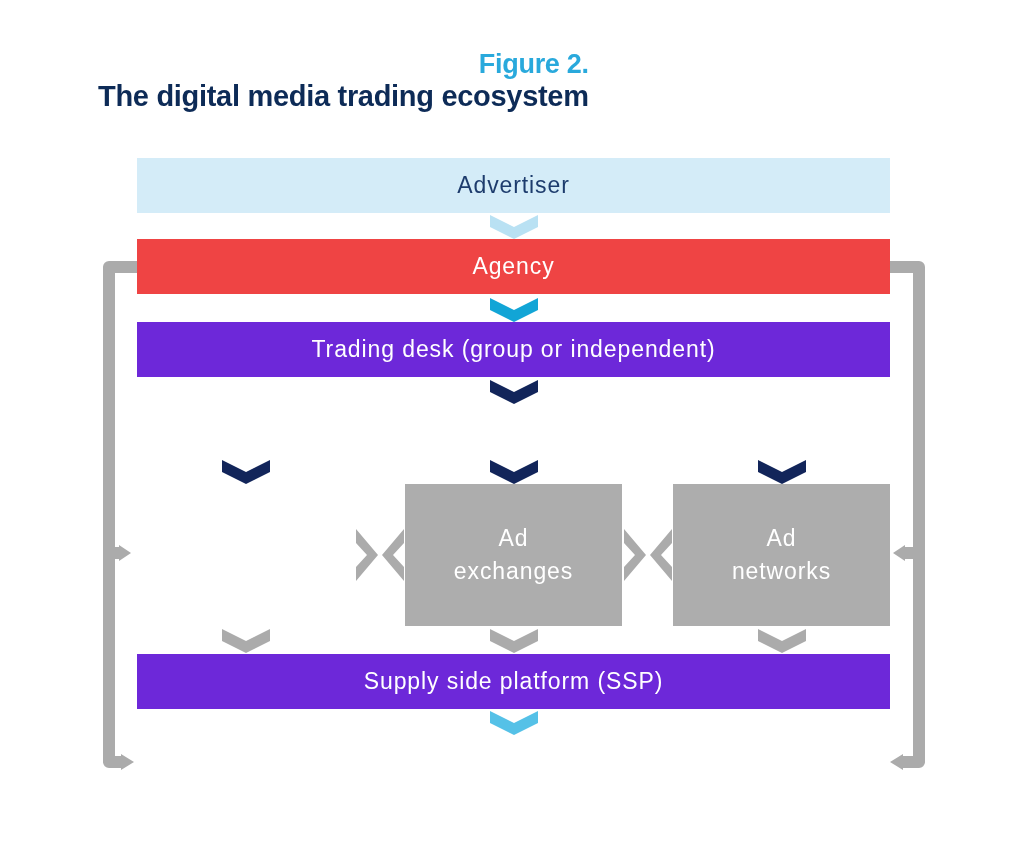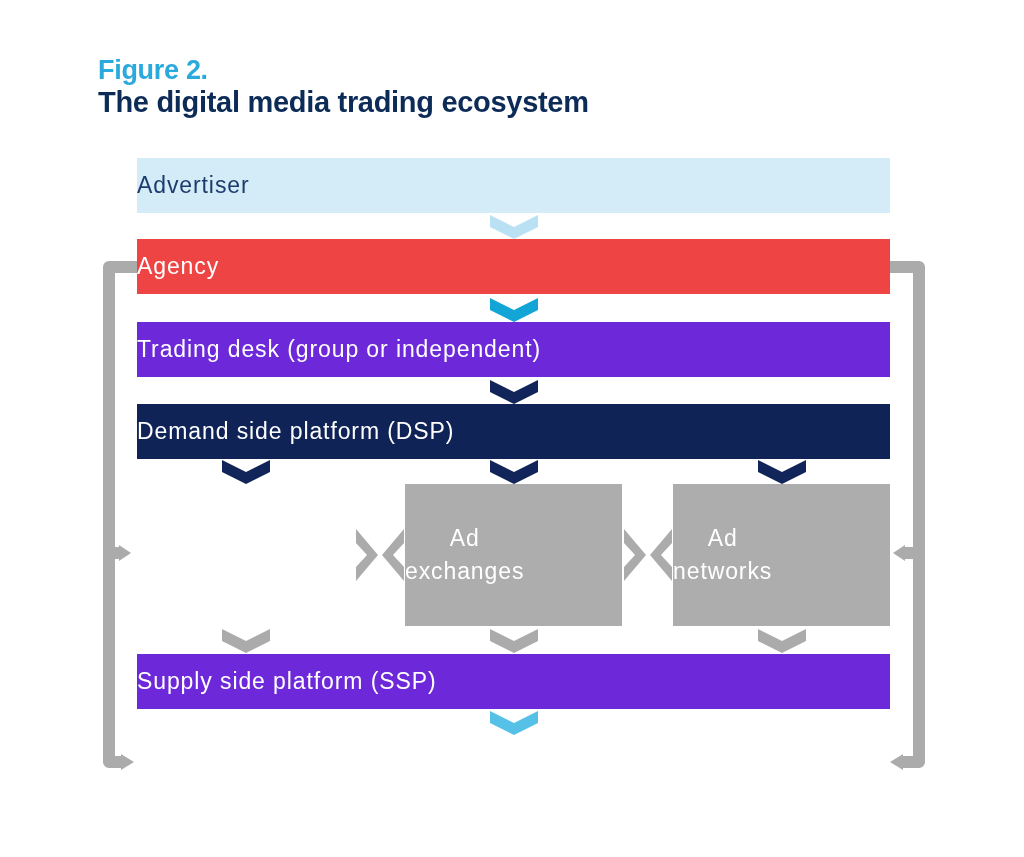--- a/index.html
+++ b/index.html
@@ -1,22 +1,22 @@
 <!DOCTYPE html>
 <html><head>
 <meta charset="utf-8">
 <style>
   html,body{margin:0;padding:0;background:#ffffff;}
   #canvas{position:relative;width:1024px;height:857px;background:#ffffff;overflow:hidden;
           font-family:"Liberation Sans", sans-serif;}
-  .title-block{position:absolute;left:98px;top:56px;}
+  .title-block{position:absolute;left:98px;top:50px;text-align:right;}
   .fig-label{font-size:27px;font-weight:800;color:#29A9DC;letter-spacing:-0.3px;line-height:1.1;}
   .fig-title{font-size:29px;font-weight:800;color:#0D2B57;letter-spacing:-0.3px;line-height:1.15;}
   svg.connectors{position:absolute;left:0;top:0;z-index:0;}
-  .box{position:absolute;z-index:2;display:flex;align-items:center;justify-content:flex-start;
+  .box{position:absolute;z-index:2;display:flex;align-items:center;justify-content:center;
        font-size:23px;letter-spacing:0.9px;color:#ffffff;text-align:center;}
   .full{left:137px;width:753px;height:55px;}
   .pale{background:#D4ECF8;color:#1D3C6D;}
   .cyan{background:#ef4444;}
   .sky{background:#6d28d9;}
   .navy{background:#0F2356;}
   .graybox{background:#ADADAD;top:484px;width:217px;height:142px;white-space:pre-line;line-height:1.45;}
   .chev{position:absolute;z-index:1;width:48px;height:24px;}
   .pair{position:absolute;z-index:1;width:48px;height:52px;top:529px;}
   .fill-pale{fill:#B9E1F3;}
@@ -65,23 +65,20 @@
   </svg>
 
   <div class="box full sky" style="top:322px">
     <span>Trading desk (group or independent)</span>
   </div>
 
   <svg class="chev" style="left:490px;top:380px" viewBox="0 0 48 24">
     <polygon class="fill-navy" points="0,0 24,12 48,0 48,12 24,24 0,12"></polygon>
   </svg>
 
-  <div class="box full navy" style="top:404px">
-    <span>Demand side platform (DSP)</span>
-  </div>
 
   <svg class="chev" style="left:222px;top:460px" viewBox="0 0 48 24">
     <polygon class="fill-navy" points="0,0 24,12 48,0 48,12 24,24 0,12"></polygon>
   </svg>
   <svg class="chev" style="left:490px;top:460px" viewBox="0 0 48 24">
     <polygon class="fill-navy" points="0,0 24,12 48,0 48,12 24,24 0,12"></polygon>
   </svg>
   <svg class="chev" style="left:758px;top:460px" viewBox="0 0 48 24">
     <polygon class="fill-navy" points="0,0 24,12 48,0 48,12 24,24 0,12"></polygon>
   </svg>

